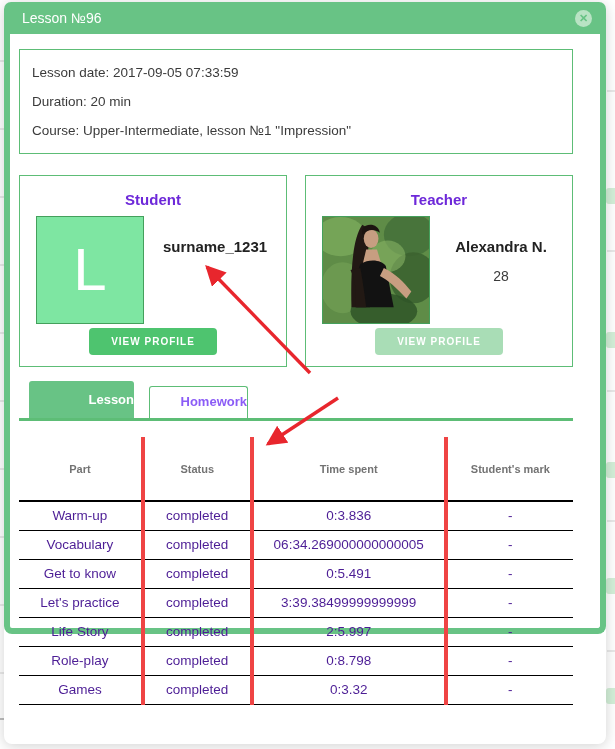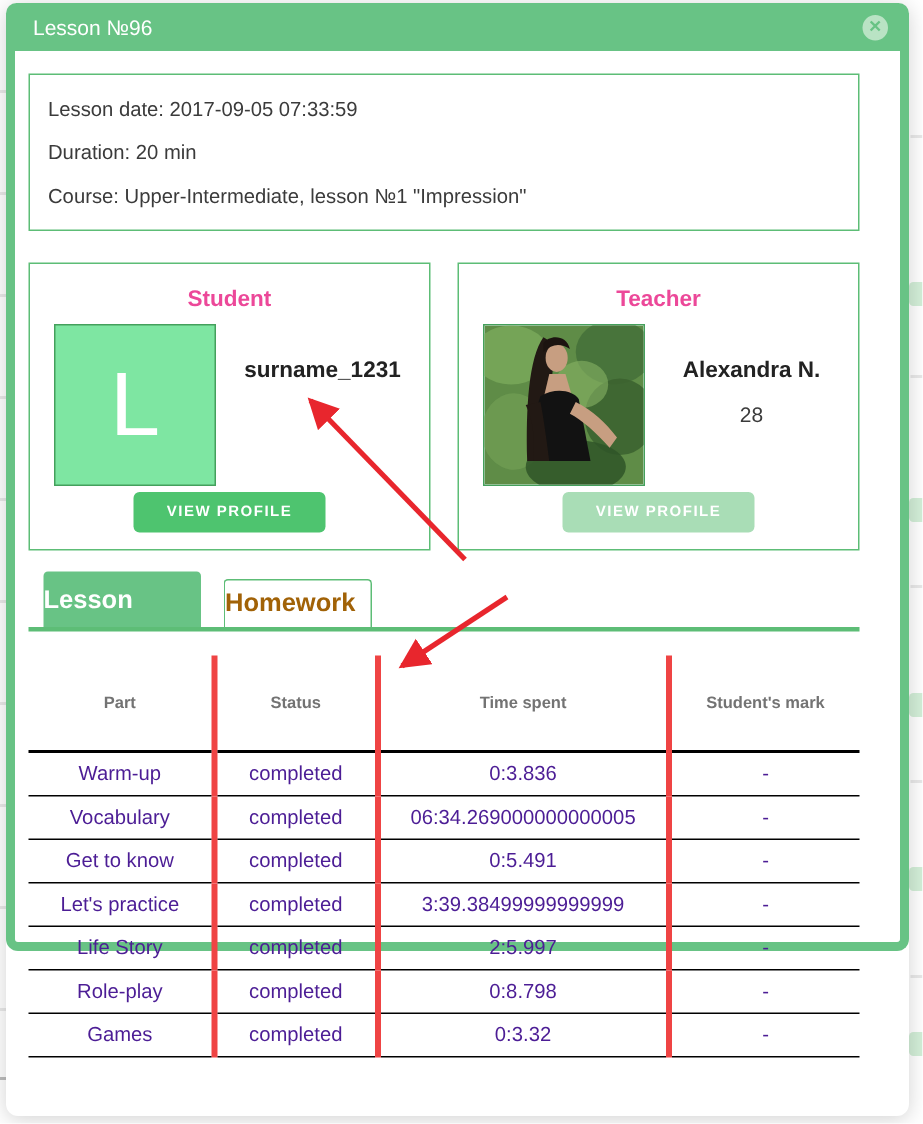--- a/index.html
+++ b/index.html
@@ -42,21 +42,21 @@
 
   
   .info-box {
     border:1px solid #5dbd76; padding:8px 12px;
   }
   .info-box p { font-size:13.5px; line-height:29px; color:#3b3b3b; }
 
   
   .cards { display:flex; gap:18px; margin-top:21px; }
   .card { flex:1; height:192px; border:1px solid #5dbd76; position:relative; }
-  .card-title { text-align:center; font-weight:bold; font-size:15px; color:#ec4899; margin-top:15px; }
+  .card-title { text-align:center; font-weight:bold; font-size:15px; color:#6d28d9; margin-top:15px; }
   .avatar {
     position:absolute; left:16px; top:40px; width:108px; height:108px;
     background:#7ee6a2; border:1px solid #44a05c;
     display:flex; align-items:center; justify-content:center;
   }
   .avatar-letter { color:#fff; font-size:60px; font-weight:400; line-height:1; }
   .photo { position:absolute; left:16px; top:40px; width:108px; height:108px; border:1px solid #44a05c; }
   .photo svg { display:block; width:100%; height:100%; }
   .person-name { position:absolute; left:130px; top:62px; right:6px; text-align:center; font-weight:bold; font-size:15px; color:#222; }
   .person-sub  { position:absolute; left:130px; top:92px; right:6px; text-align:center; font-size:14px; color:#3b3b3b; }
@@ -64,29 +64,29 @@
     position:absolute; left:50%; transform:translateX(-50%); top:152px;
     width:128px; height:27px; border:none; border-radius:4px;
     background:#4ec46f; color:#fff; font-family:"Liberation Sans",sans-serif;
     font-size:10px; font-weight:bold; letter-spacing:1px; cursor:pointer;
   }
   .profile-btn.light { background:#a9ddb6; }
 
   
   .tabs { display:flex; align-items:flex-end; gap:15px; margin-top:14px; padding-left:10px; }
   .tab {
-    font-size:17px; font-weight:bold; text-align:left; cursor:pointer;
+    font-size:13px; font-weight:bold; text-align:right; cursor:pointer;
   }
   .tab.active {
     width:105px; height:37px; line-height:37px;
     background:#68c385; color:#fff; border-radius:3px 3px 0 0;
   }
   .tab.inactive {
     width:99px; height:32px; line-height:30px;
-    background:#fff; color:#a16207; border:1px solid #5dbd76; border-bottom:none;
+    background:#fff; color:#8b5cf6; border:1px solid #5dbd76; border-bottom:none;
     border-radius:3px 3px 0 0;
   }
   .tab-underline { height:3px; background:#5dbd76; }
 
   
   table.lesson-table {
     border-collapse:collapse; margin:16px auto 0 auto; table-layout:fixed;
   }
   .lesson-table th, .lesson-table td {
     border-left:4px solid #ef4444; text-align:center;

